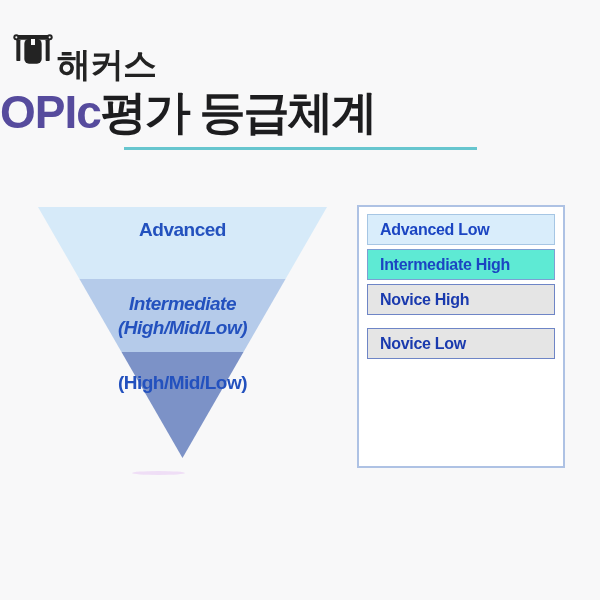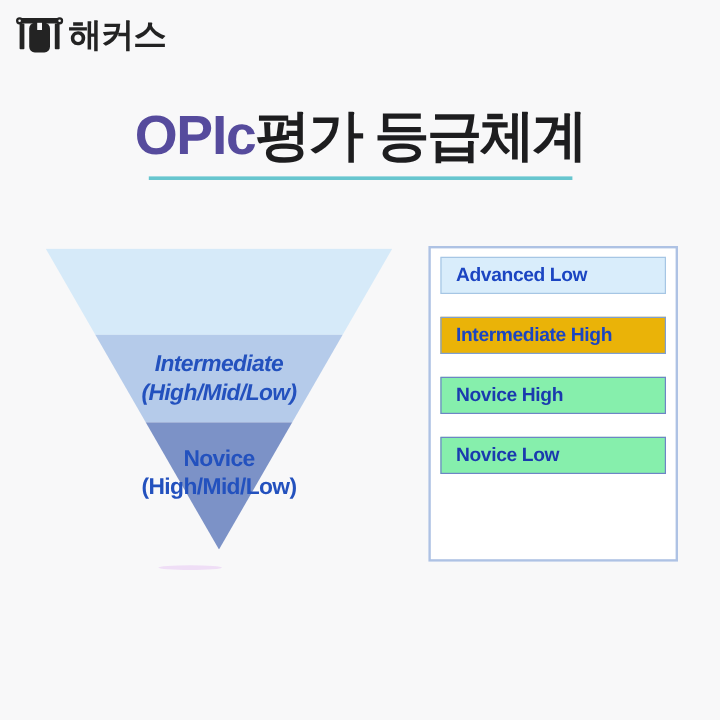--- a/index.html
+++ b/index.html
@@ -4,23 +4,23 @@
 <style>
   html,body{margin:0;padding:0;}
   body{
     width:600px;height:600px;position:relative;overflow:hidden;
     background:#f8f8f9;
     font-family:"Liberation Sans", sans-serif;
   }
   
   .logo{position:absolute;left:13px;top:10px;display:flex;align-items:center;gap:4px;}
   .logo-icon{width:40px;height:36px;display:block;}
-  .logo-text{font-size:28px;font-weight:bold;color:#232323;letter-spacing:-1px;}
+  .logo-text{font-size:34px;font-weight:bold;color:#232323;letter-spacing:-1px;margin-top:32px;}
   
-  .title-wrap{position:absolute;left:0;top:82px;width:600px;text-align:center;
+  .title-wrap{position:absolute;left:0;top:82px;width:600px;
     font-size:46px;font-weight:bold;letter-spacing:-2px;color:#1d1d1f;}
   .title-highlight{color:#564b9d;letter-spacing:-1px;}
   .title-underline{position:absolute;left:124px;top:147px;width:353px;height:3px;background:#67c6cf;}
   
   .funnel{position:absolute;left:38px;top:207px;width:289px;height:251px;
     clip-path:polygon(0 0,100% 0,50% 100%);}
   .band{width:100%;}
   .band.lv-advanced{height:72px;background:#d6eaf9;}
   .band.lv-intermediate{height:73px;background:#b5cbea;}
   .band.lv-novice{height:106px;background:#7c92c7;}
@@ -29,26 +29,26 @@
     font-size:19px;font-weight:bold;line-height:24px;color:#2351be;letter-spacing:-0.5px;}
   .f-label.p0{top:11px;}
   .f-label.p1{top:85px;font-style:italic;}
   .f-label.p2{top:164px;}
   .funnel-shadow{position:absolute;left:132px;top:471px;width:53px;height:4px;
     background:#efdef6;border-radius:50%;}
   
   .panel{position:absolute;left:357px;top:205px;width:208px;height:263px;
     box-sizing:border-box;background:#ffffff;border:2px solid #aec2e4;
     padding:7px 8px;}
-  .bar{box-sizing:border-box;height:31px;margin-bottom:19px;border:1px solid;
+  .bar{box-sizing:border-box;height:31px;margin-bottom:4px;border:1px solid;
     font-size:16px;font-weight:bold;line-height:29px;padding-left:12px;letter-spacing:-0.3px;}
   .bar:last-child{margin-bottom:0;margin-top:13px;}
   .bar.lv-advanced{background:#d9edfb;border-color:#a6c6e4;color:#1b45c2;}
-  .bar.lv-intermediate{background:#eab308;border-color:#7d9fd4;color:#1b45c2;}
-  .bar.lv-novice{background:#86efac;border-color:#6e85c6;color:#1a3aae;}
+  .bar.lv-intermediate{background:#5eead4;border-color:#7d9fd4;color:#1b45c2;}
+  .bar.lv-novice{background:#e5e5e5;border-color:#6e85c6;color:#1a3aae;}
 </style>
 </head>
 <body>
 
 <div class="logo">
   <svg class="logo-icon" viewBox="0 0 60 52" xmlns="http://www.w3.org/2000/svg">
     <g fill="#232323">
       <rect x="4" y="5" width="52" height="7" rx="2"></rect>
       <circle cx="5" cy="8.5" r="4.5"></circle>
       <circle cx="55" cy="8.5" r="4.5"></circle>
@@ -68,27 +68,27 @@
 </div>
 <div class="title-underline"></div>
 
 <div class="funnel">
   <div class="band lv-advanced"></div>
   <div class="band lv-intermediate"></div>
   <div class="band lv-novice"></div>
 </div>
 <div class="funnel-labels">
   <div class="f-label p0">
+    <div>Advanced</div>
   </div>
   <div class="f-label p1">
     <div>Intermediate</div>
     <div>(High/Mid/Low)</div>
   </div>
   <div class="f-label p2">
-    <div>Novice</div>
     <div>(High/Mid/Low)</div>
   </div>
 </div>
 <div class="funnel-shadow"></div>
 
 <div class="panel">
   <div class="bar lv-advanced">Advanced Low</div>
   <div class="bar lv-intermediate">Intermediate High</div>
   <div class="bar lv-novice">Novice High</div>
   <div class="bar lv-novice">Novice Low</div>

